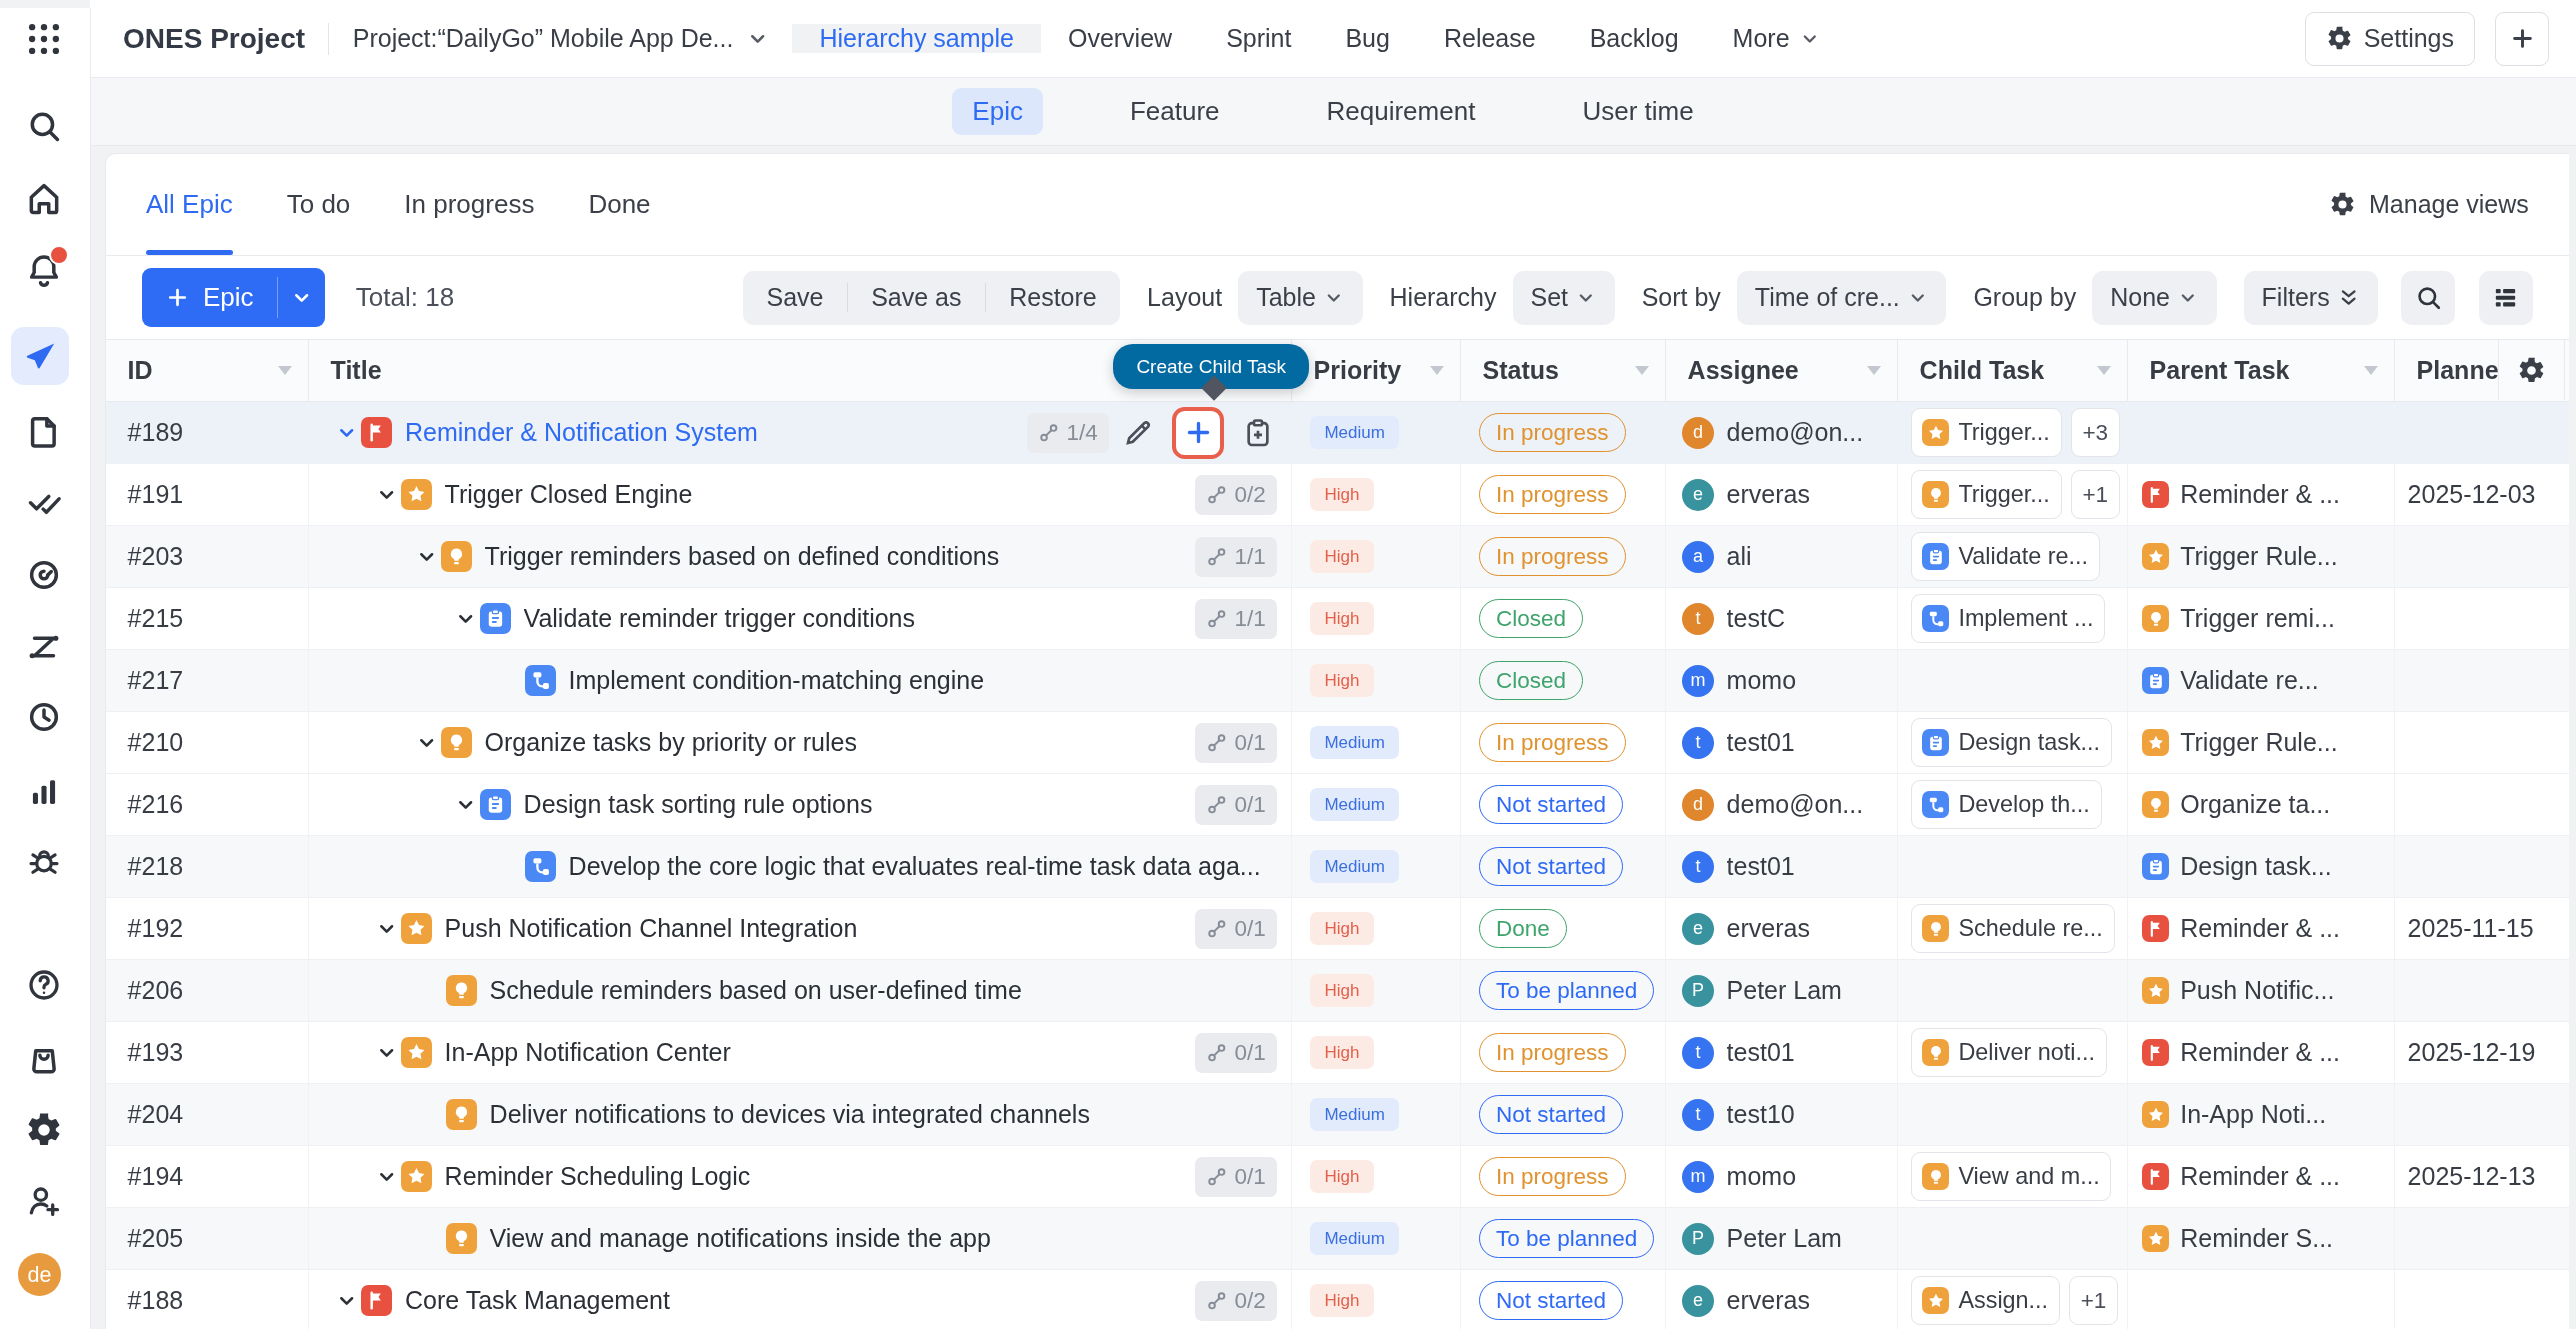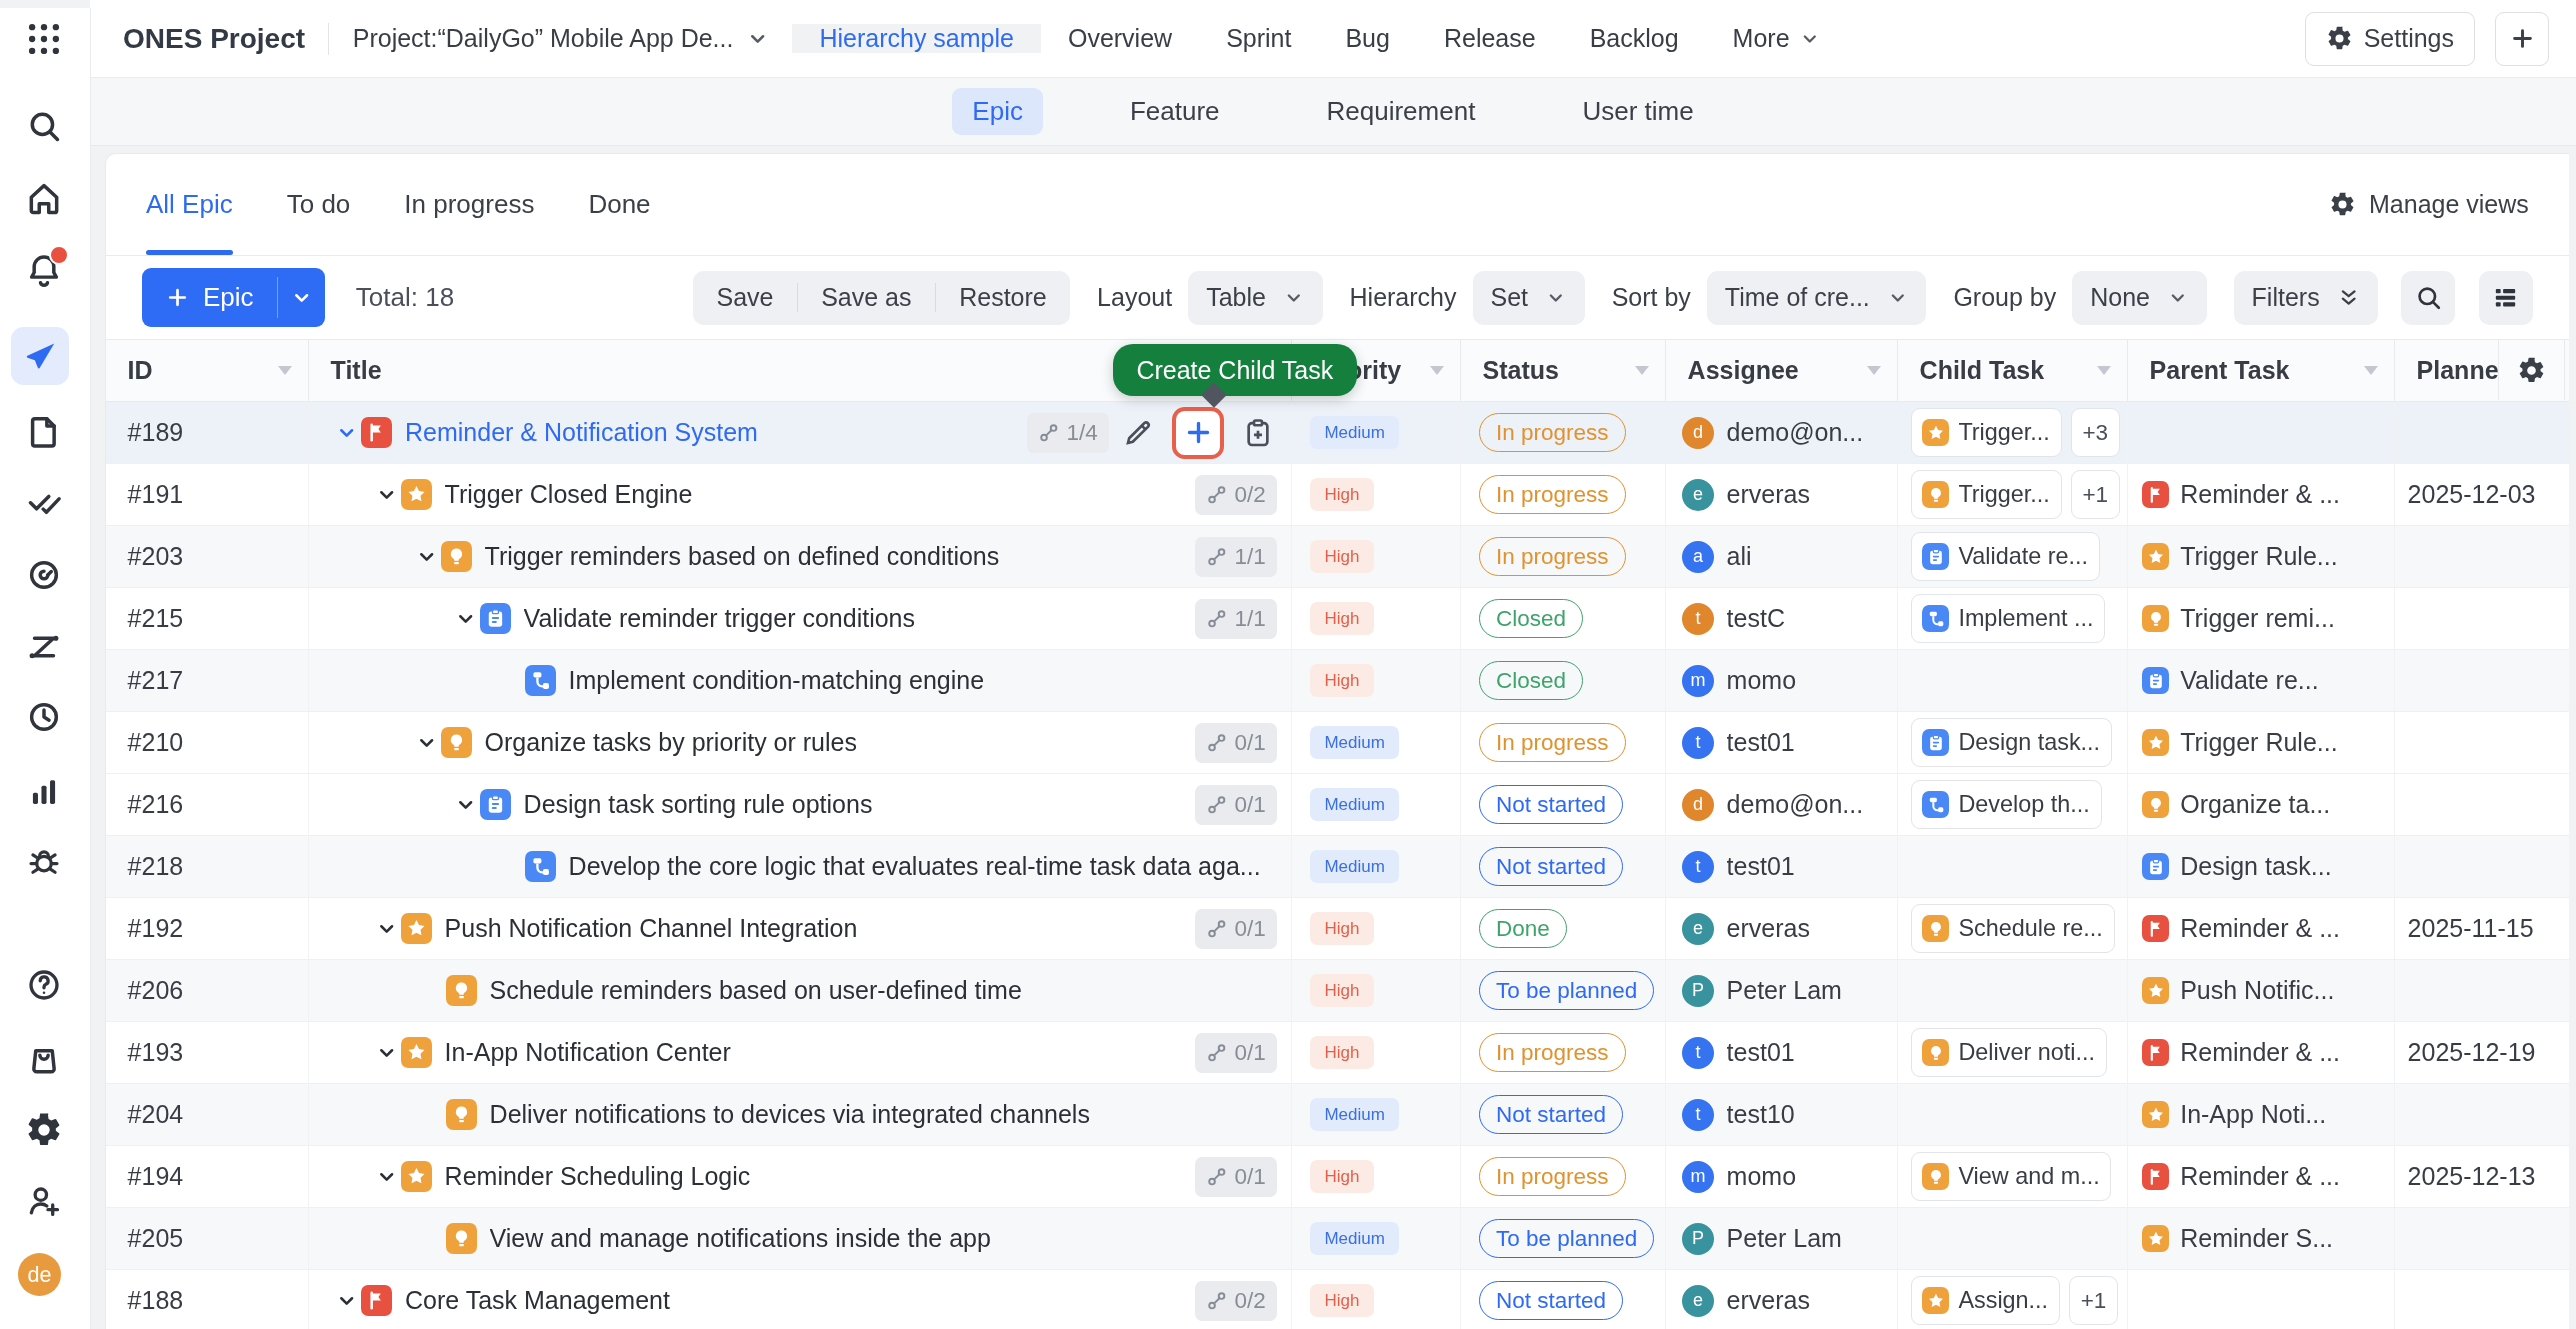--- a/index.html
+++ b/index.html
@@ -58,21 +58,21 @@
   .epicbtn .main{display:flex;align-items:center;gap:12.6px;padding:0 23.4px;font-size:26px}
   .epicbtn .split{width:0.9px;background:rgba(255,255,255,.35);margin:9px 0}
   .epicbtn .dd{width:47px;display:flex;align-items:center;justify-content:center}
   .total{margin-left:31px;font-size:26px;color:#4a4f59;white-space:nowrap}
   .spacer{flex:1}
   .pillgroup{display:flex;align-items:center;height:54px;background:#eff0f3;border-radius:10.8px;
              font-size:25px;color:#3a3f48}
   .pg-item{padding:0 23.4px;display:flex;align-items:center;height:100%;cursor:pointer;white-space:nowrap}
   .pg-sep{width:0.9px;height:29px;background:#d9dbdf}
   .lab{font-size:25px;color:#3a3f48;margin:0 16px 0 27px;white-space:nowrap}
-  .sel{display:flex;align-items:center;gap:17px;height:54px;padding:0 18px;background:#eff0f3;
+  .sel{display:flex;align-items:center;gap:7px;height:54px;padding:0 18px;background:#eff0f3;
        border-radius:10.8px;font-size:25px;color:#3a3f48;cursor:pointer;white-space:nowrap}
   .iconbtn{width:54px;height:54px;background:#eff0f3;border-radius:10.8px;display:flex;
            align-items:center;justify-content:center;margin-left:23.4px;color:#2f343c;cursor:pointer}
 
   
   .thead{display:flex;height:61px;background:#fafbfc;border-top:0.9px solid #e8eaed;
          border-bottom:0.9px solid #e8eaed;position:relative}
   .hcell{display:flex;align-items:center;padding-left:21.6px;font-size:25px;font-weight:700;
          color:#383c44;border-right:0.9px solid #e8eaed;box-sizing:border-box;overflow:hidden;white-space:nowrap}
   .tri{width:0;height:0;border-left:7.2px solid transparent;border-right:7.2px solid transparent;
@@ -120,21 +120,21 @@
           justify-content:center;font-size:18px;flex:none}
   .aname{font-size:25px;color:#383c44;white-space:nowrap;overflow:hidden;text-overflow:ellipsis}
   .chip{display:flex;align-items:center;gap:9px;height:47px;padding:0 10.8px;border:0.9px solid #e2e4e9;
         border-radius:9px;background:#fff;font-size:23.4px;color:#383c44;min-width:0;cursor:pointer}
   .ctext{white-space:nowrap;overflow:hidden;text-overflow:ellipsis}
   .pluschip{height:47px;padding:0 10.8px;border:0.9px solid #e2e4e9;border-radius:9px;background:#fff;
             font-size:22.5px;color:#4a4f59;display:flex;align-items:center;flex:none;cursor:pointer}
   .parentlink{display:flex;align-items:center;gap:10.8px;font-size:25px;color:#383c44;min-width:0;cursor:pointer}
 
   
-  .tooltip{position:absolute;left:1113px;top:344px;background:#15803d;color:#fff;font-size:25px;
+  .tooltip{position:absolute;left:1113px;top:344px;background:#0369a1;color:#fff;font-size:19px;
            padding:11.7px 23.4px;border-radius:20px;z-index:20;white-space:nowrap;
            box-shadow:0 3.6px 12.6px rgba(0,0,0,.2)}
   .tooltip:after{content:"";position:absolute;left:92px;bottom:-7.2px;width:18px;height:18px;
                  background:#515560;transform:rotate(45deg)}
 </style>
 </head>
 <body>
 
 <div class="app">
 

